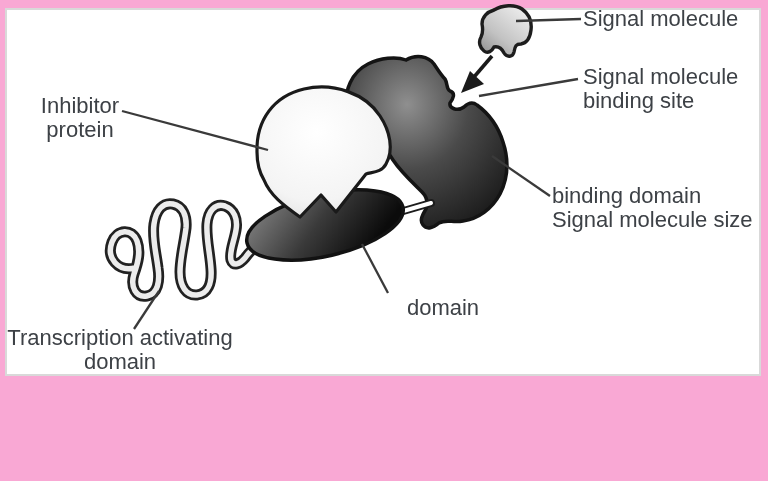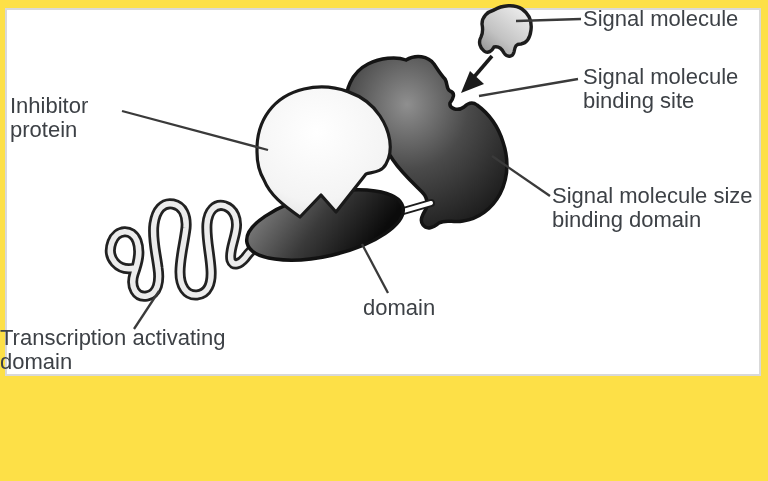--- a/index.html
+++ b/index.html
@@ -1,29 +1,29 @@
 <!DOCTYPE html>
 <html><head>
 <meta charset="utf-8">
 <style>
   html,body{margin:0;padding:0;background:#fff;}
   .canvas{
-    position:relative;width:768px;height:481px;background:#fde047;
+    position:relative;width:768px;height:481px;background:#f9a8d4;
     font-family:"Liberation Sans", sans-serif;overflow:hidden;
   }
   .frame{
     position:absolute;left:5px;top:8px;width:756px;height:368px;
     border:2px solid #d9d9d9;box-sizing:border-box;background:#ffffff;
   }
   svg.art{position:absolute;left:0;top:0;width:768px;height:481px;}
   .lbl{
     position:absolute;color:#3d4146;font-size:22px;line-height:24px;
     white-space:nowrap;
   }
-  .lbl.center{text-align:left;}
+  .lbl.center{text-align:center;}
   .caption{
     position:absolute;left:95px;top:428px;color:#111111;
     font-size:25px;font-weight:bold;white-space:nowrap;letter-spacing:.2px;
   }
   .caption .sep{margin-left:50px;}
   .caption .ttl{margin-left:12px;}
 </style>
 </head>
 <body>
 
@@ -165,22 +165,22 @@
     <div>Signal molecule</div>
     <div>binding site</div>
   </div>
 
   <div class="lbl center" style="left:10px;top:94px;width:140px;">
     <div>Inhibitor</div>
     <div>protein</div>
   </div>
 
   <div class="lbl" style="left:552px;top:184px;">
+    <div>binding domain</div>
     <div>Signal molecule size</div>
-    <div>binding domain</div>
   </div>
 
   <div class="lbl center" style="left:363px;top:296px;width:160px;">
     <div>domain</div>
   </div>
 
   <div class="lbl center" style="left:0;top:326px;width:240px;">
     <div>Transcription activating</div>
     <div>domain</div>
   </div>

